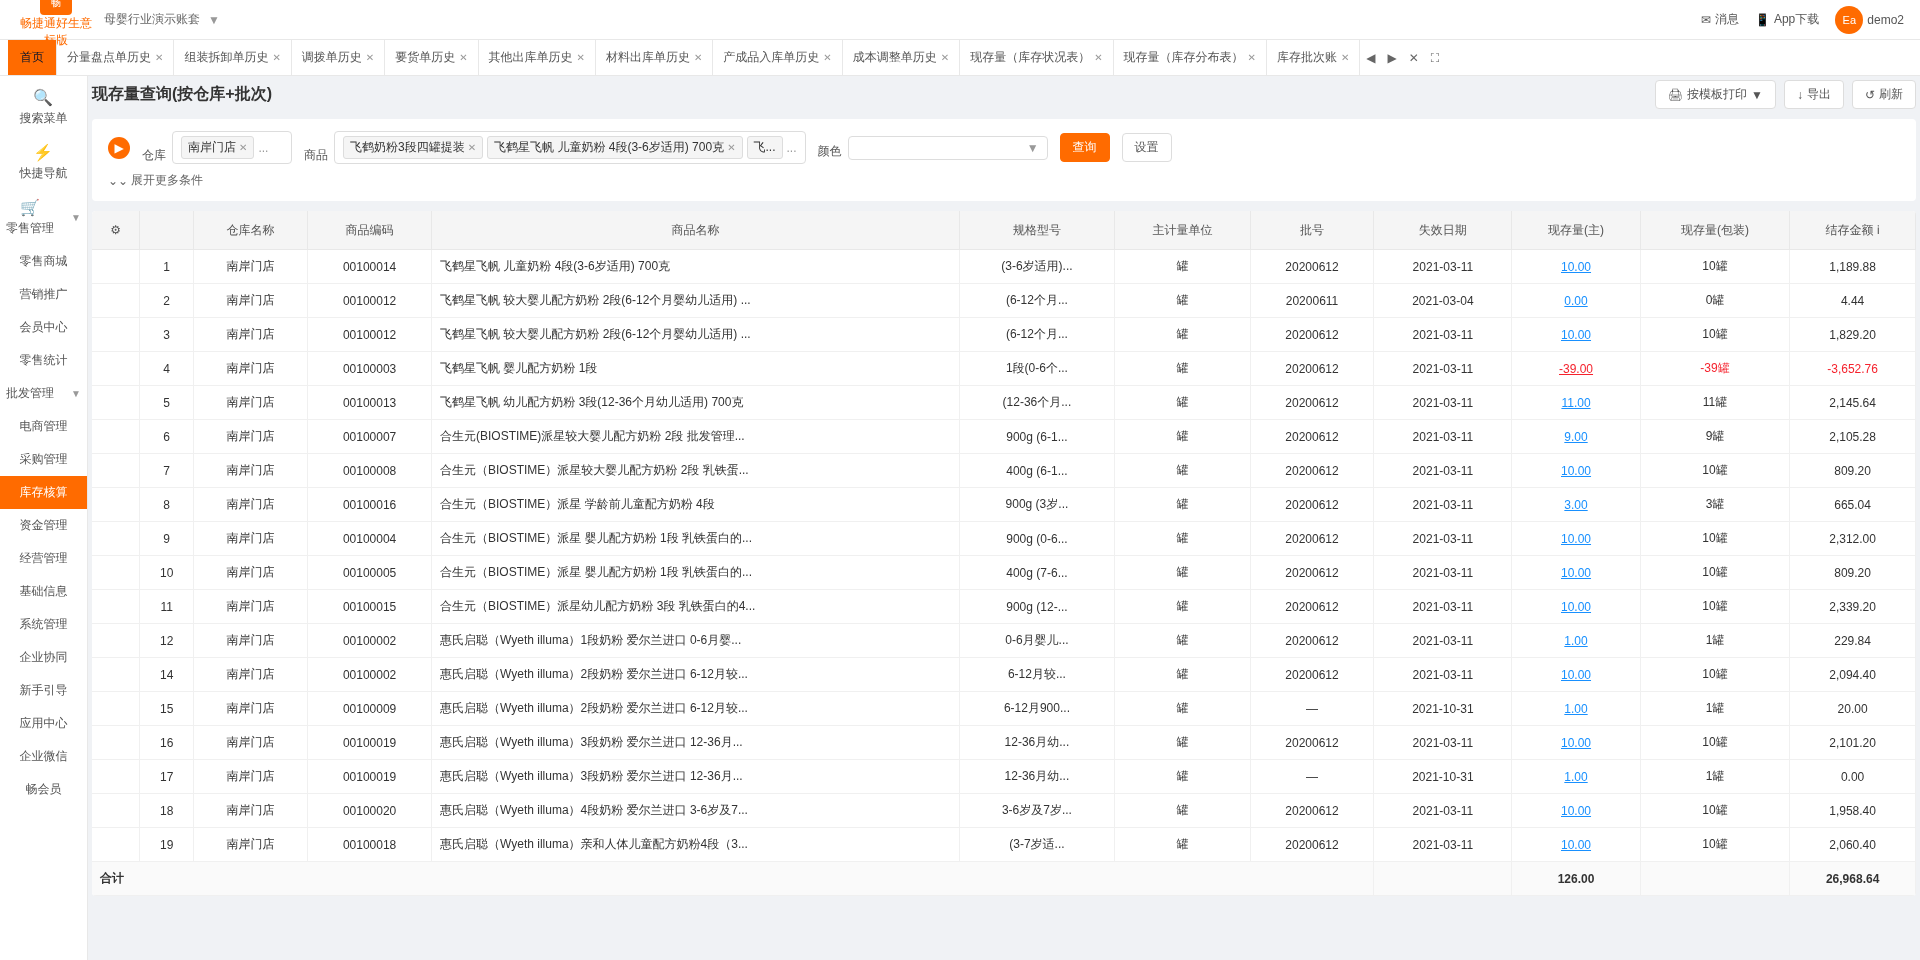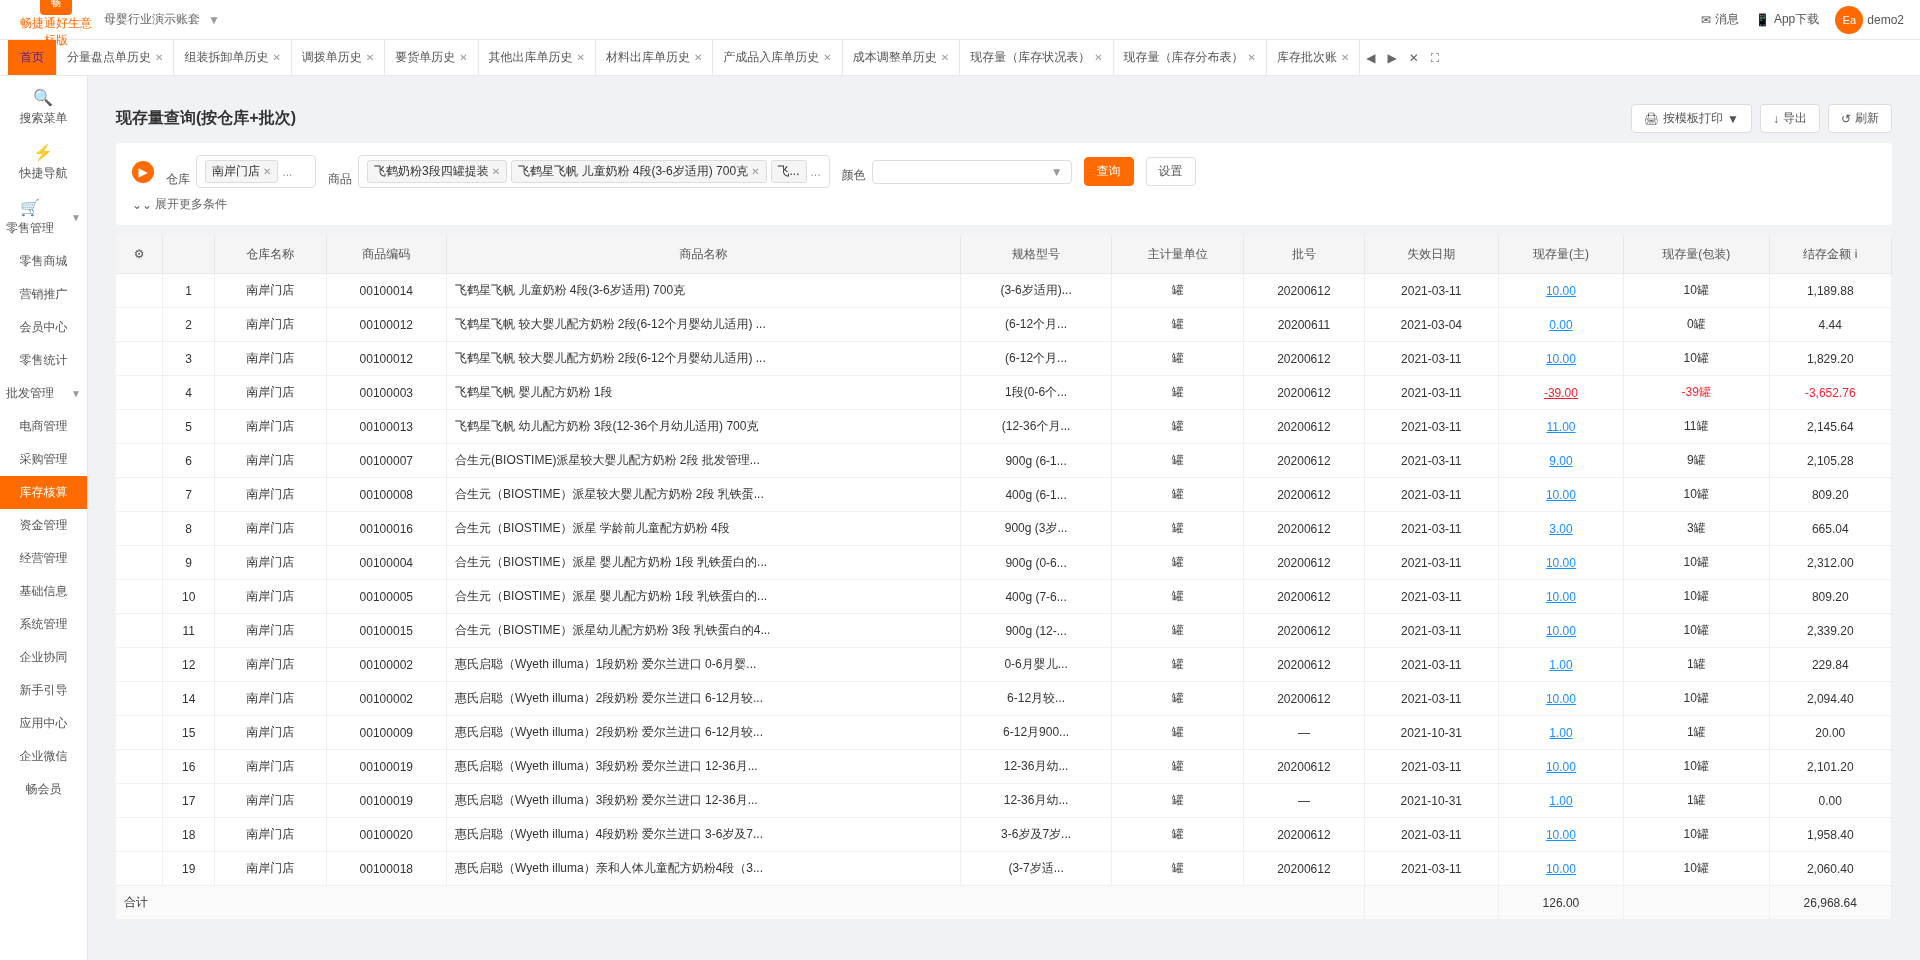--- a/index.html
+++ b/index.html
@@ -13,33 +13,33 @@
     .logo-text { font-size: 12px; color: #ff6b00; }
     .breadcrumb { color: #666; font-size: 12px; }
     .top-bar-right { display: flex; align-items: center; gap: 16px; color: #555; }
     .top-right-item { display: flex; align-items: center; gap: 4px; cursor: pointer; }
     .avatar { width: 28px; height: 28px; border-radius: 50%; background: #ff6b00; display: flex; align-items: center; justify-content: center; color: #fff; font-size: 11px; }
 
     
     .tab-bar { display: flex; align-items: center; background: #fff; height: 36px; border-bottom: 1px solid #e8e8e8; padding: 0 8px; overflow: hidden; }
     .tab { display: flex; align-items: center; padding: 0 10px; height: 36px; border-right: 1px solid #e8e8e8; color: #555; cursor: pointer; white-space: nowrap; gap: 4px; font-size: 12px; }
     .tab-close { color: #999; font-size: 10px; cursor: pointer; }
-    .tab-home { background: #ff6b00; color: #4c1d95; padding: 0 12px; }
+    .tab-home { background: #ff6b00; color: #0f172a; padding: 0 12px; }
     .tab-nav { display: flex; align-items: center; padding: 0 6px; color: #666; cursor: pointer; }
 
     
     .layout { display: flex; height: calc(960px - 76px); }
     .sidebar { width: 88px; background: #fff; border-right: 1px solid #e8e8e8; display: flex; flex-direction: column; padding: 4px 0; }
     .sidebar-item { display: flex; flex-direction: column; align-items: center; padding: 8px 4px; cursor: pointer; color: #555; font-size: 11px; gap: 3px; }
     .sidebar-item.active { color: #fff; background: #ff6b00; }
     .sidebar-icon { font-size: 16px; }
     .sidebar-arrow { font-size: 10px; color: #999; }
 
     
-    .main-content { flex: 1; overflow: auto; background: #f0f2f5; padding: 28px; }
+    .main-content { flex: 1; overflow: auto; background: #f0f2f5; padding: 4px; }
     .page-header { display: flex; align-items: center; justify-content: space-between; margin-bottom: 10px; }
     .page-title { font-size: 16px; font-weight: bold; color: #333; }
     .page-actions { display: flex; align-items: center; gap: 8px; }
     .btn { padding: 5px 12px; border-radius: 4px; border: 1px solid #ddd; cursor: pointer; font-size: 12px; display: flex; align-items: center; gap: 4px; }
     .btn-primary { background: #ff6b00; color: #fff; border-color: #ff6b00; }
     .btn-default { background: #fff; color: #555; }
 
     
     .filter-area { background: #fff; padding: 12px 16px; border-radius: 4px; margin-bottom: 10px; }
     .filter-row { display: flex; align-items: center; gap: 12px; flex-wrap: wrap; }
@@ -53,21 +53,21 @@
 
     
     .table-container { background: #fff; border-radius: 4px; overflow: auto; }
     table { width: 100%; border-collapse: collapse; }
     thead tr { background: #f5f5f5; }
     th { padding: 10px 8px; text-align: center; color: #555; font-weight: normal; border-bottom: 1px solid #e8e8e8; border-right: 1px solid #e8e8e8; white-space: nowrap; font-size: 12px; }
     td { padding: 8px; text-align: center; border-bottom: 1px solid #f0f0f0; border-right: 1px solid #f0f0f0; color: #333; font-size: 12px; }
     .td-left { text-align: left; }
     .underline { text-decoration: underline; color: #1890ff; cursor: pointer; }
     .red { color: #f5222d; }
-    .summary-row td { background: #fafafa; font-weight: normal; }
+    .summary-row td { background: #fafafa; font-weight: bold; }
   </style>
 </head>
 <body>
 
 <div class="top-bar">
   <div class="top-bar-left">
     <div class="logo-area">
       <div class="logo-icon">畅</div>
       <div class="logo-text">畅捷通好生意</div>
       <div class="logo-text">标版</div>

